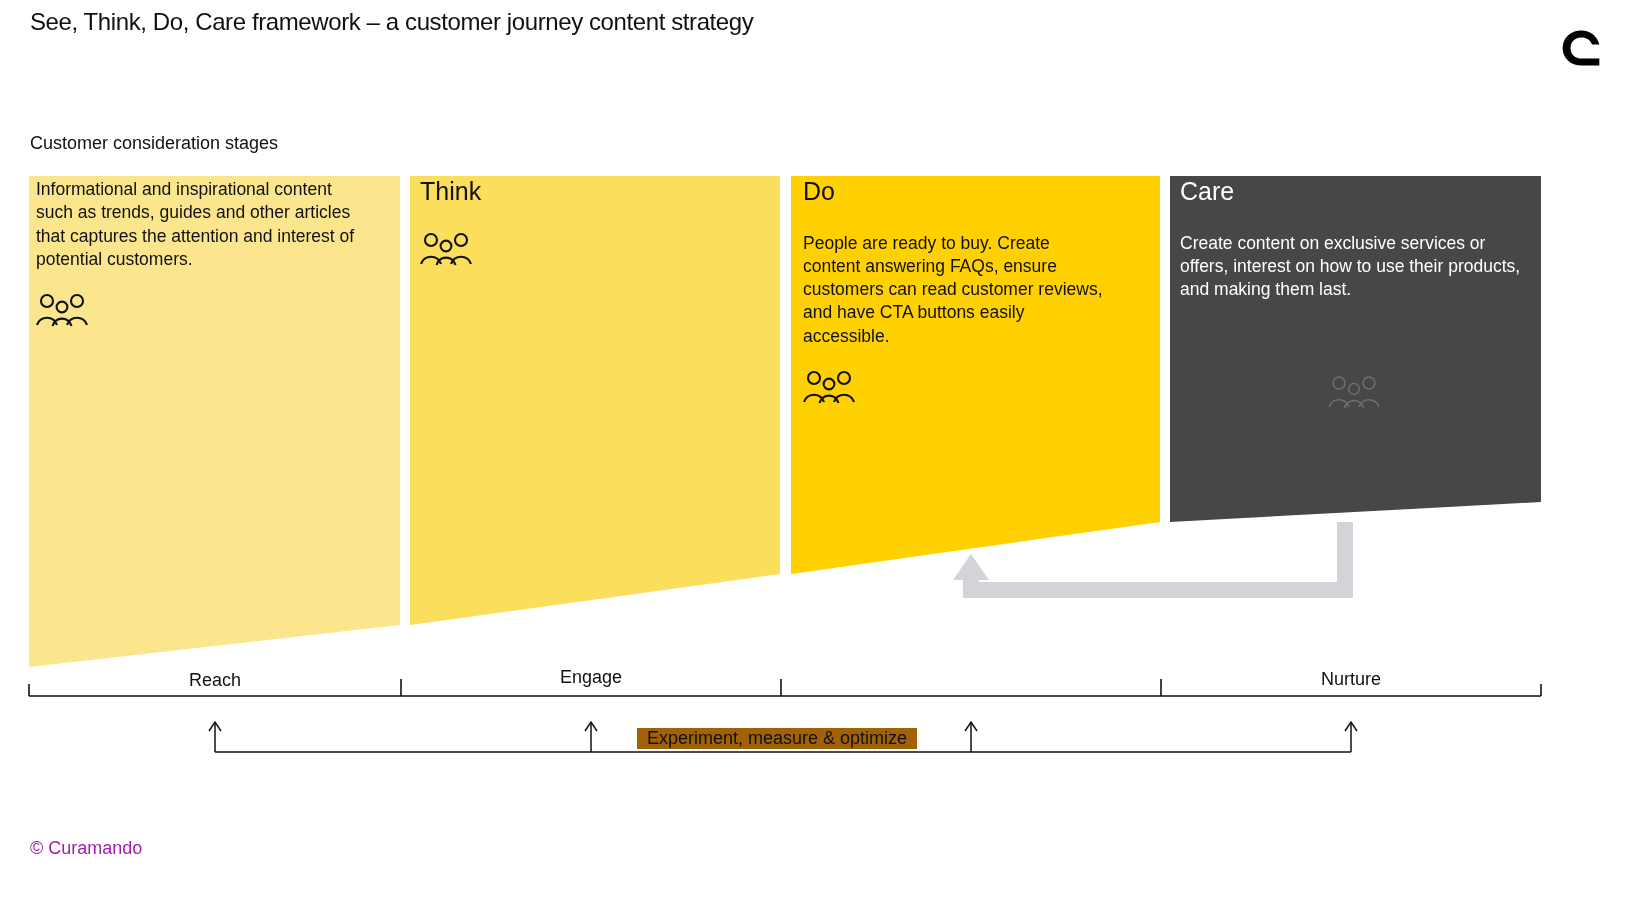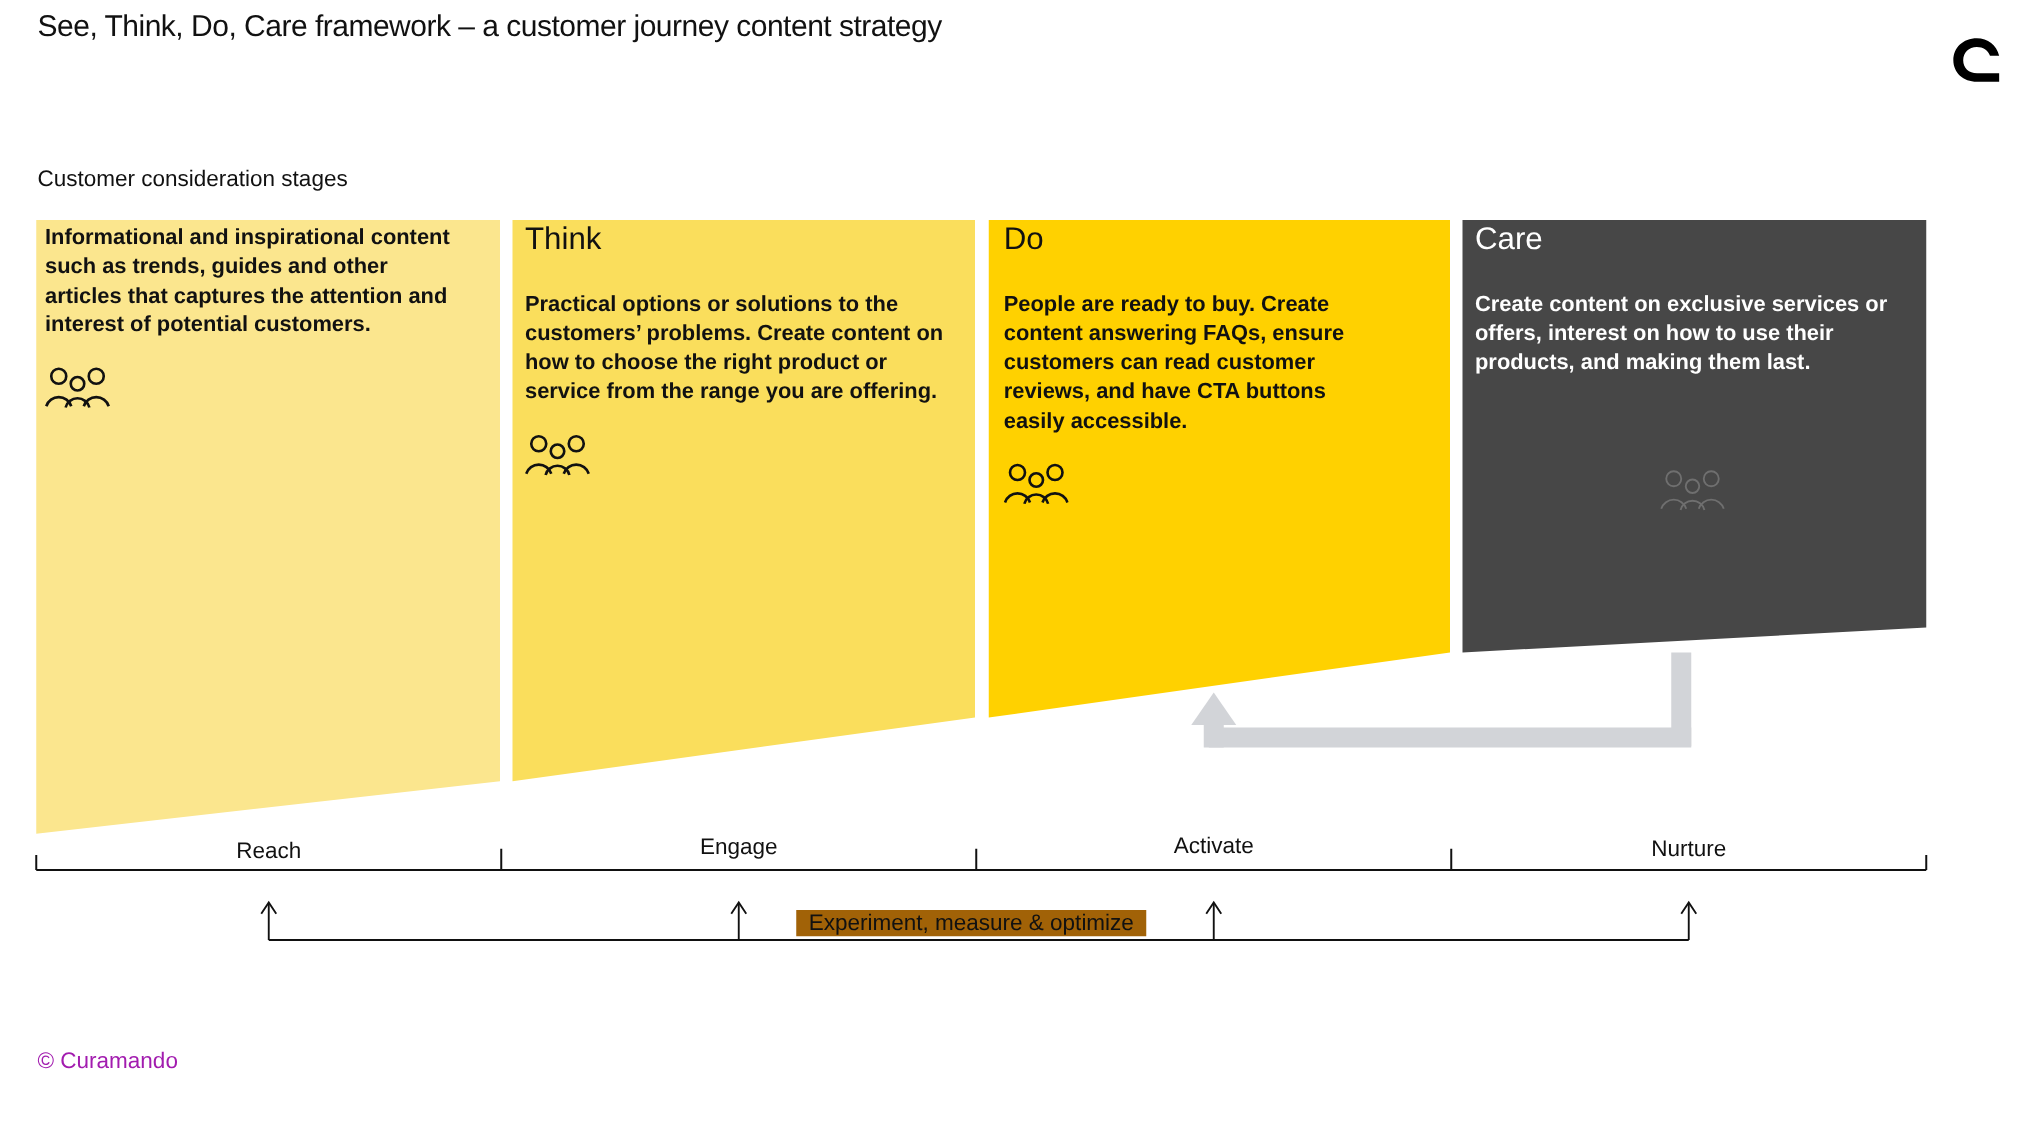--- a/index.html
+++ b/index.html
@@ -65,21 +65,21 @@
   }
   .stage-title {
     font-size: 25px;
     font-weight: 400;
     line-height: 1.1;
     margin: 0 0 26px 0;
   }
   .stage-desc {
     font-size: 17.5px;
     line-height: 1.33;
-    font-weight: 700;
+    font-weight: 400;
     margin: 0;
   }
   .stage-icon {
     display: block;
     margin-top: 22px;
   }
   .panel-light .stage-title,
   .panel-light .stage-desc { color: #111111; }
   .panel-dark .stage-title,
   .panel-dark .stage-desc { color: #ffffff; }
@@ -173,21 +173,20 @@
           <path d="M1 32 a10.5 10.5 0 0 1 20 0"></path>
           <path d="M31 32 a10.5 10.5 0 0 1 20 0"></path>
           <path d="M16.5 33 a9.8 9.8 0 0 1 19 0"></path>
         </g>
       </svg>
     </span>
   </div>
 
   <div class="stage-panel panel-light" id="panel-think">
     <div class="stage-title">Think</div>
-    <div class="stage-desc">Practical options or solutions to the customers’ problems. Create content on how to choose the right product or service from the range you are offering.</div>
     <span class="stage-icon">
       <svg width="52" height="34" viewBox="0 0 52 34" aria-hidden="true">
         <g fill="none" stroke="#111111" stroke-width="2.1">
           <circle cx="11" cy="8" r="6"></circle>
           <circle cx="41" cy="8" r="6"></circle>
           <circle cx="26" cy="14" r="5.4"></circle>
           <path d="M1 32 a10.5 10.5 0 0 1 20 0"></path>
           <path d="M31 32 a10.5 10.5 0 0 1 20 0"></path>
           <path d="M16.5 33 a9.8 9.8 0 0 1 19 0"></path>
         </g>
@@ -236,21 +235,20 @@
       <line x1="29" y1="46" x2="1541" y2="46"></line>
       <line x1="29" y1="34" x2="29" y2="46"></line>
       <line x1="401" y1="29" x2="401" y2="46"></line>
       <line x1="781" y1="29" x2="781" y2="46"></line>
       <line x1="1161" y1="29" x2="1161" y2="46"></line>
       <line x1="1541" y1="34" x2="1541" y2="46"></line>
     </g>
   </svg>
   <div class="axis-label" style="left:29px;  top:20px; width:372px;">Reach</div>
   <div class="axis-label" style="left:401px; top:17px; width:380px;">Engage</div>
-  <div class="axis-label" style="left:781px; top:16px; width:380px;">Activate</div>
   <div class="axis-label" style="left:1161px;top:19px; width:380px;">Nurture</div>
 </div>
 
 <div id="experiment-layer">
   <svg width="1627" height="80" viewBox="0 0 1627 80">
     <g stroke="#111111" stroke-width="1.5" fill="none">
       <line x1="215" y1="52" x2="1351" y2="52"></line>
       <line x1="215" y1="52" x2="215" y2="23"></line>
       <line x1="591" y1="52" x2="591" y2="23"></line>
       <line x1="971" y1="52" x2="971" y2="23"></line>

